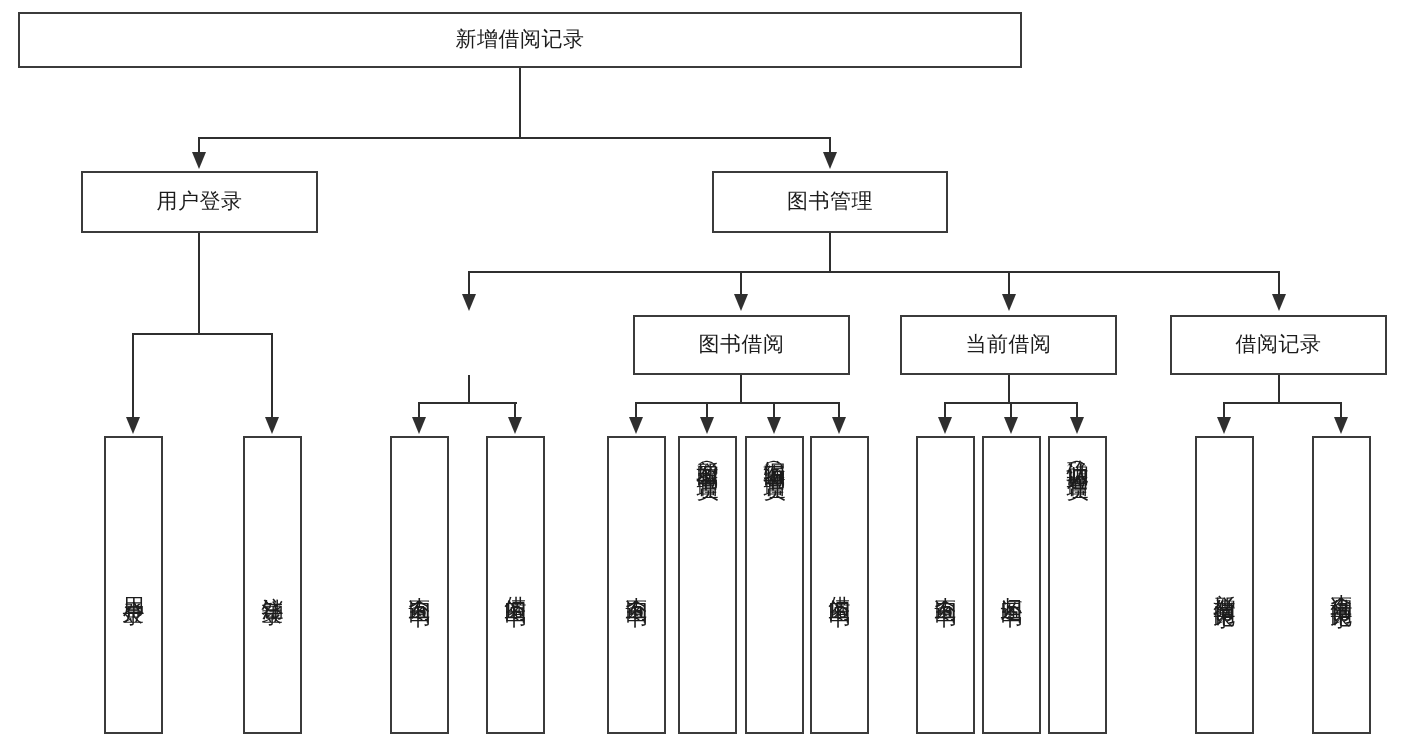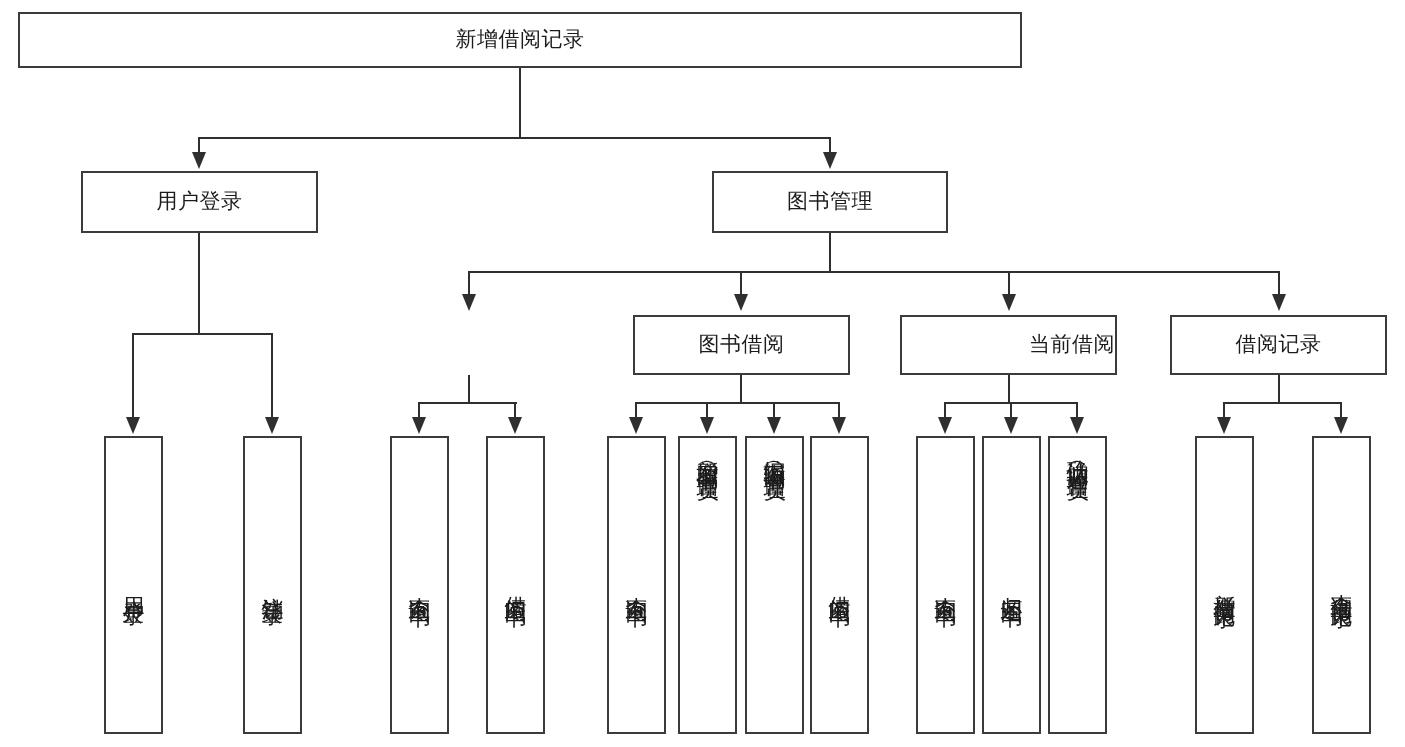--- a/index.html
+++ b/index.html
@@ -128,21 +128,21 @@
   <div class="ln v" style="left:740px; top:271px; width:2.4px; height:25px;"></div>
   <div class="arrow" style="left:734px; top:294px;"></div>
   <div class="ln v" style="left:1008px; top:271px; width:2.4px; height:25px;"></div>
   <div class="arrow" style="left:1002px; top:294px;"></div>
   <div class="ln v" style="left:1278px; top:271px; width:2.4px; height:25px;"></div>
   <div class="arrow" style="left:1272px; top:294px;"></div>
 
   <div class="node horiz" style="left:633px; top:315px; width:217px; height:60px;">
     <span class="label">图书借阅</span>
   </div>
-  <div class="node horiz" style="left:900px; top:315px; width:217px; height:60px;justify-content:flex-end;">
+  <div class="node horiz" style="left:900px; top:315px; width:217px; height:60px;">
     <span class="label">当前借阅</span>
   </div>
   <div class="node horiz" style="left:1170px; top:315px; width:217px; height:60px;align-items:center;">
     <span class="label">借阅记录</span>
   </div>
 
   <div class="ln v" style="left:468px; top:375px; width:2.4px; height:29px;"></div>
   <div class="ln h" style="left:418px; top:402px; width:99px; height:2.4px;"></div>
   <div class="ln v" style="left:418px; top:402px; width:2.4px; height:17px;"></div>
   <div class="arrow" style="left:412px; top:417px;"></div>

